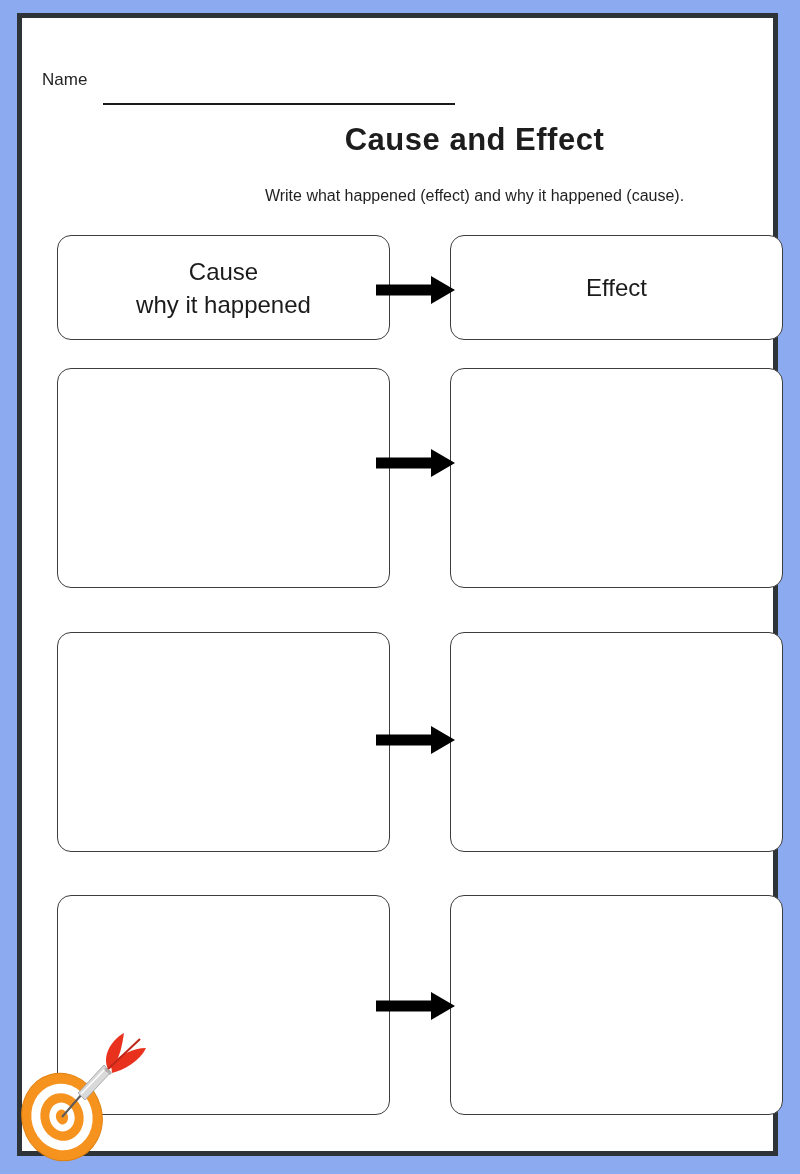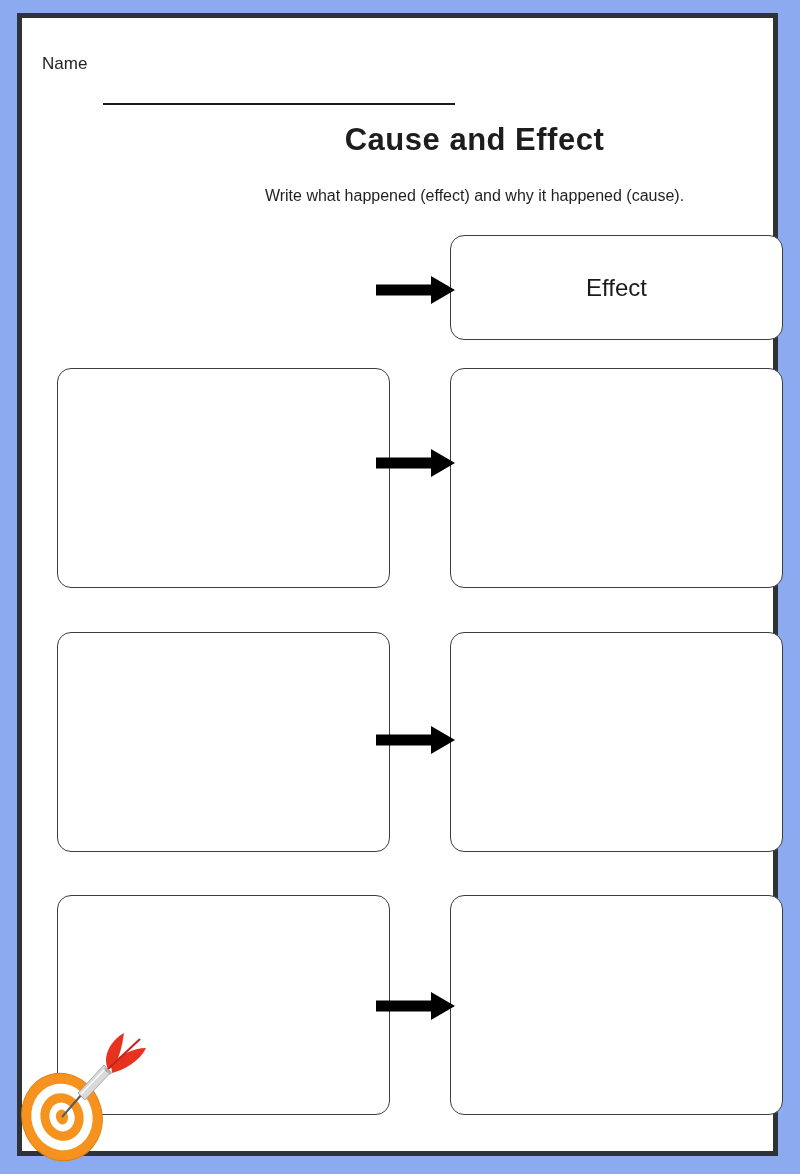--- a/index.html
+++ b/index.html
@@ -10,21 +10,21 @@
     color:#1d1d1d;
     overflow:hidden;
   }
   .page{
     position:absolute;left:17px;top:13px;right:22px;bottom:18px;
     background:#ffffff;
     border:5px solid #2e3338;
   }
   .abs{position:absolute;}
   .name-label{
-    left:20px;top:36px;
+    left:20px;top:52px;
     font-size:17px;color:#242424;
   }
   .name-line{
     left:81px;top:60px;width:352px;height:25px;
     border-bottom:2px solid #1a1a1a;
     background:transparent;
   }
   .title{
     left:0;top:104px;width:100%;
     text-align:center;
@@ -73,20 +73,24 @@
 <body>
 
 <div class="page">
 
   <div class="abs name-label">Name</div>
   <div class="abs name-line"></div>
 
   <div class="abs title">Cause and Effect</div>
   <div class="abs instructions">Write what happened (effect) and why it happened (cause).</div>
 
+  <div class="box header-box col-cause">
+    <span>Cause</span>
+    <span>why it happened</span>
+  </div>
   <div class="box header-box col-effect">
     <span>Effect</span>
   </div>
 
   <div class="box row-1 col-cause"></div>
   <div class="box row-1 col-effect"></div>
 
   <div class="box row-2 col-cause"></div>
   <div class="box row-2 col-effect"></div>
 

